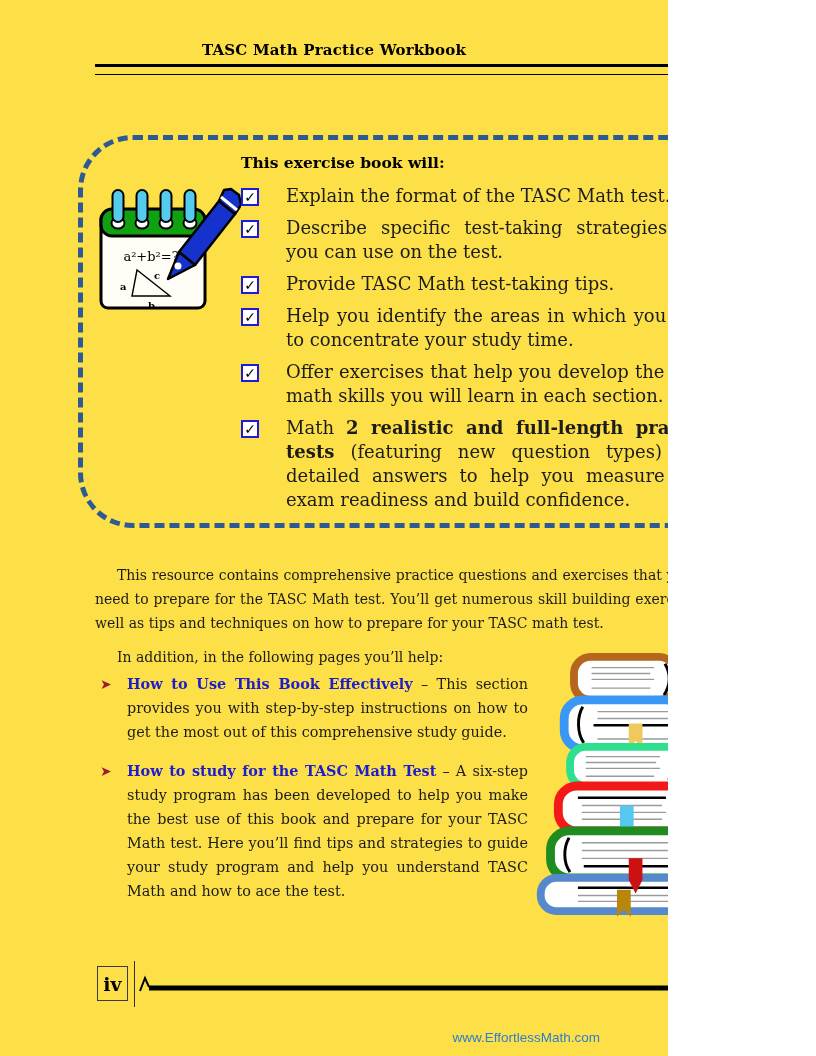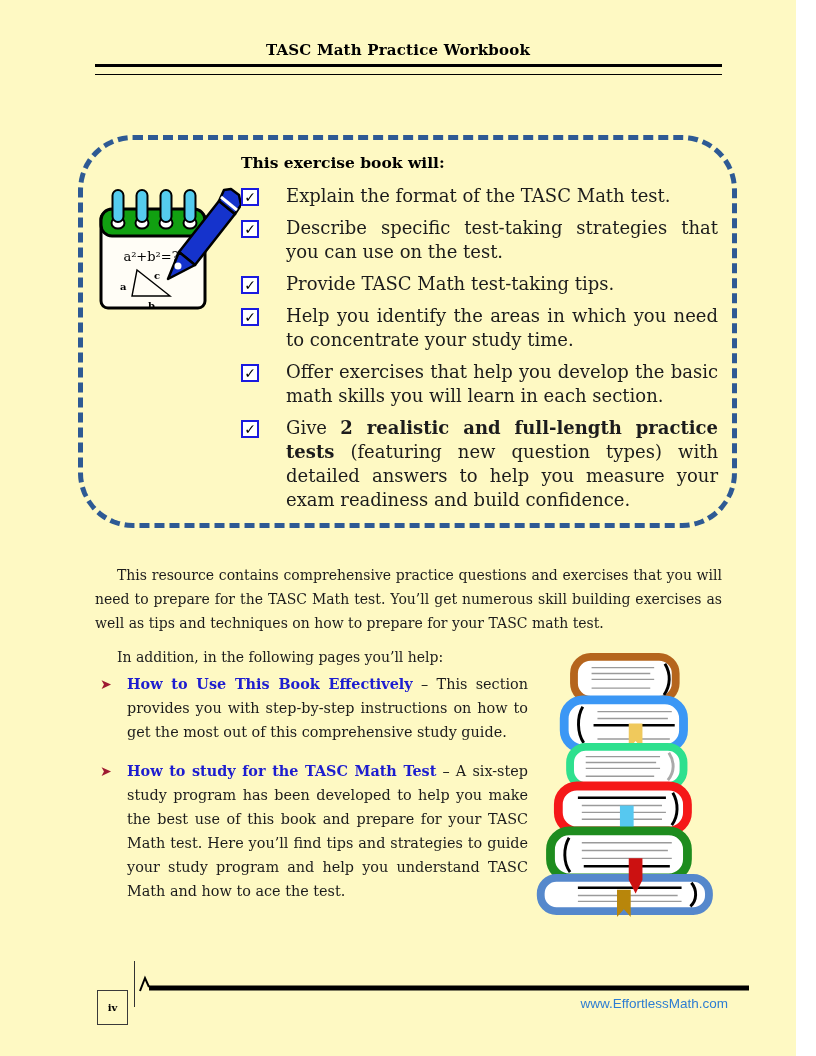--- a/index.html
+++ b/index.html
@@ -1,17 +1,17 @@
 <!DOCTYPE html>
 <html><head>
 <meta charset="utf-8">
 <style>
   html,body { margin:0; padding:0; background:#fff; }
   .page {
-    position:relative; width:796px; height:1056px; background:#fef9c3;
+    position:relative; width:668px; height:1056px; background:#fde047;
     font-family:"DejaVu Serif", serif; color:#1c1c1c; overflow:hidden;text-decoration:underline;
   }
   
   .header-title {
     position:absolute; top:41px; left:0; right:0; text-align:center;
     font-size:15px; font-weight:700; color:#000; letter-spacing:0.2px;
   }
   .header-rule {
     position:absolute; left:95px; top:64px; width:627px; height:7px;
     border-top:3.5px solid #000; border-bottom:1.5px solid #000;
@@ -43,26 +43,26 @@
     position:absolute; left:0; top:0; color:#9e1b32; font-size:14px;
     font-family:"DejaVu Sans", sans-serif;
   }
   .bullet-title { color:#1d1dcf; font-weight:700; }
   
   .books-wrap { position:absolute; left:534px; top:651px; width:212px; height:268px; }
   
   .page-num-box {
     position:absolute; left:97px; top:966px; width:31px; height:35px;
     border:1.5px solid #3a3a3a; display:flex; align-items:center; justify-content:center;
-    font-size:10px; font-weight:700; color:#000; box-sizing:border-box;margin-top:24px;
+    font-size:19px; font-weight:700; color:#000; box-sizing:border-box;
   }
   .footer-vline { position:absolute; left:134px; top:961px; height:46px; border-left:1.5px solid #333; }
   .footer-line-svg { position:absolute; left:137px; top:972px; }
   .footer-url {
-    position:absolute; right:68px; top:996px;
+    position:absolute; right:68px; top:1030px;
     font-family:"Liberation Sans", sans-serif; font-size:13.5px; color:#2d7dd2;
     text-decoration:none;
   }
 </style>
 </head>
 <body>
 
 <div class="page">
 
   <div class="header-title">TASC Math Practice Workbook</div>
@@ -117,21 +117,21 @@
       <div class="check-item">
         <span class="checkbox">✓</span>
         <div class="check-text">Help you identify the areas in which you need to concentrate your study time.</div>
       </div>
       <div class="check-item">
         <span class="checkbox">✓</span>
         <div class="check-text">Offer exercises that help you develop the basic math skills you will learn in each section.</div>
       </div>
       <div class="check-item">
         <span class="checkbox">✓</span>
-        <div class="check-text"><span>Give </span><b>2 realistic and full-length practice tests</b><span> (featuring new question types) with detailed answers to help you measure your exam readiness and build confidence.</span></div>
+        <div class="check-text"><span>Math </span><b>2 realistic and full-length practice tests</b><span> (featuring new question types) with detailed answers to help you measure your exam readiness and build confidence.</span></div>
       </div>
     </div>
   </div>
 
   <div class="doc-par" style="top:563px;">This resource contains comprehensive practice questions and exercises that you will need to prepare for the TASC Math test. You’ll get numerous skill building exercises as well as tips and techniques on how to prepare for your TASC math test.</div>
 
   <div class="doc-par" style="top:645px; text-align:left;">In addition, in the following pages you’ll help:</div>
 
   <div class="bullets">
     <div class="bullet">

